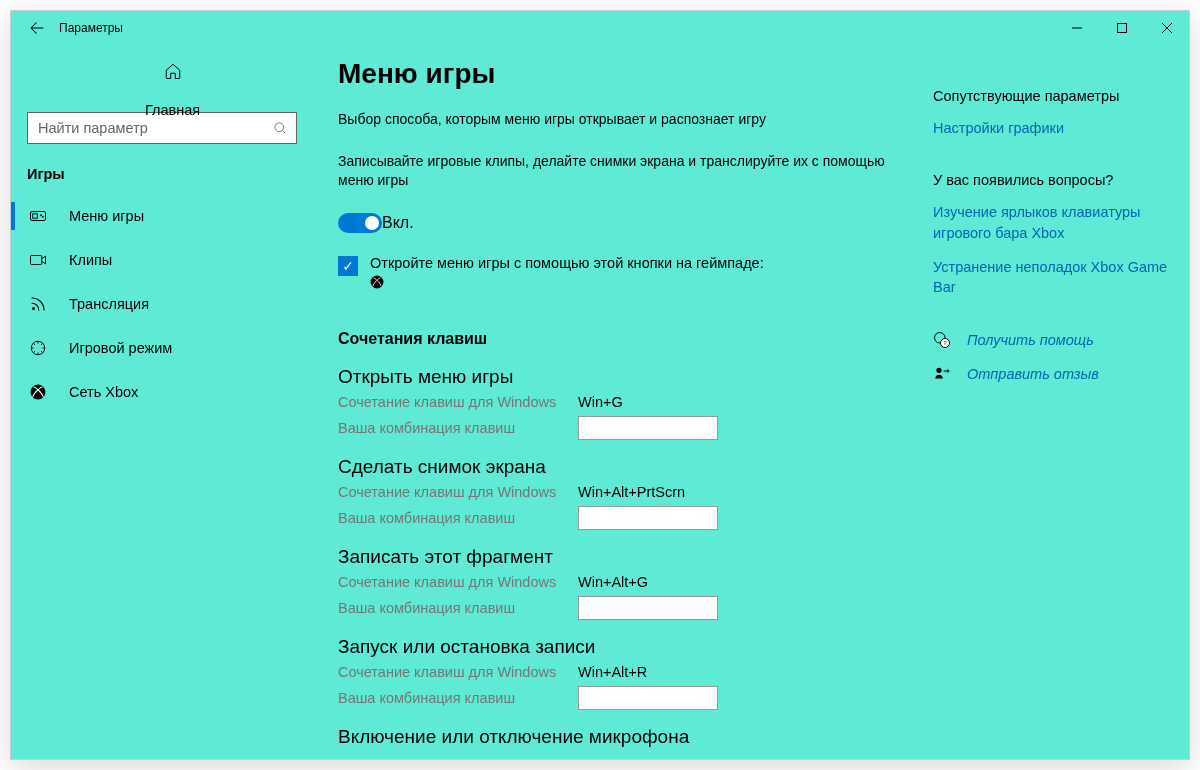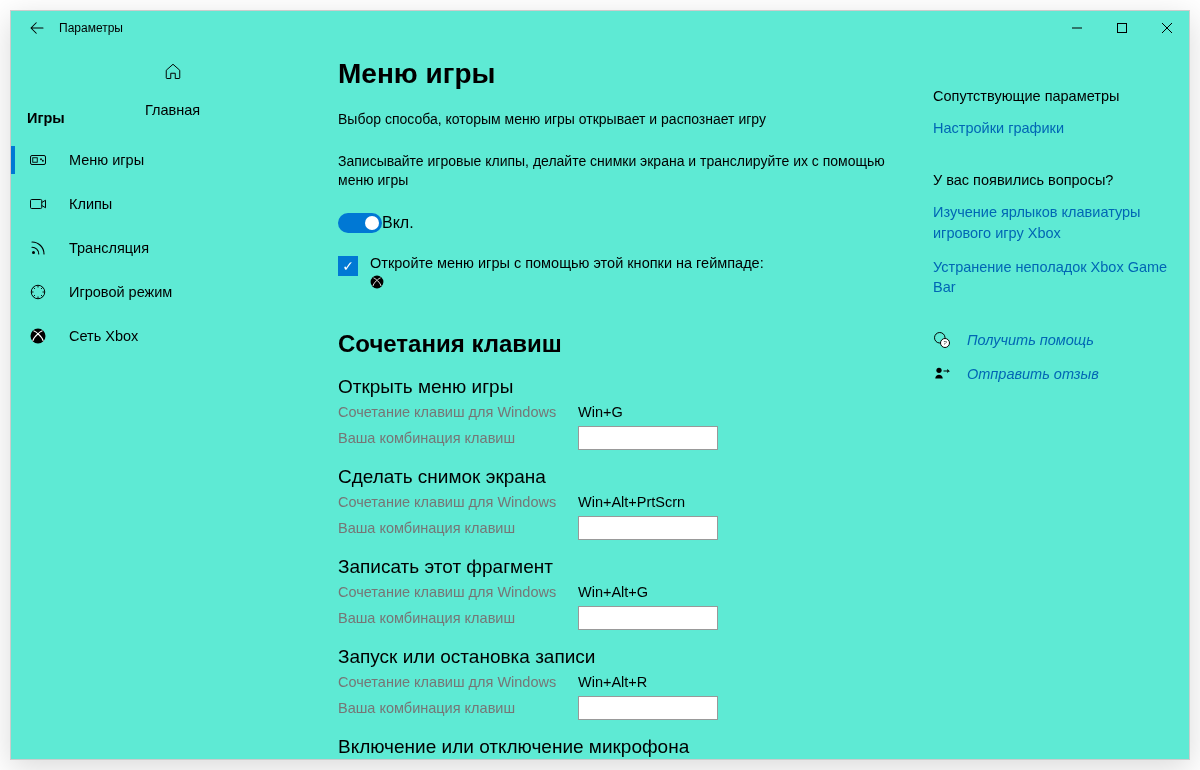--- a/index.html
+++ b/index.html
@@ -182,21 +182,21 @@
     flex-shrink: 0;
     margin-top: 1px;
   }
   .xbox-small {
     width: 14px;
     height: 14px;
     display: inline-flex;
     margin-top: 4px;
   }
   h2 {
-    font-size: 24px;
+    font-size: 16px;
     font-weight: 600;
     margin-bottom: 18px;
   }
   .shortcut-group {
     margin-bottom: 16px;
   }
   .sg-title {
     font-size: 19px;
     margin-bottom: 6px;
   }
@@ -286,20 +286,29 @@
   <div class="content">
     <div class="sidebar">
       <div class="home-row">
         <span class="ic">
           <svg width="18" height="18" viewBox="0 0 24 24">
               <path d="M3 11l9-8 9 8v10a1 1 0 01-1 1h-5v-7h-6v7H4a1 1 0 01-1-1V11z" fill="none" stroke="#000" stroke-width="1.3"></path>
             </svg>
         </span>
         <span>Главная</span>
       </div>
+      <div class="search-wrap">
+        <div class="search">
+          <span>Найти параметр</span>
+          <svg width="15" height="15" viewBox="0 0 24 24">
+              <circle cx="10" cy="10" r="7" fill="none" stroke="#666" stroke-width="1.4"></circle>
+              <path d="M15 15l5 5" stroke="#666" stroke-width="1.4"></path>
+            </svg>
+        </div>
+      </div>
       <div class="section-title">Игры</div>
 
       <div class="nav-item active">
         <span class="ic">
           <svg width="18" height="18" viewBox="0 0 24 24">
               <rect x="2" y="6" width="20" height="12" rx="2" fill="none" stroke="#000" stroke-width="1.3"></rect>
               <rect x="5" y="9" width="6" height="6" fill="none" stroke="#000" stroke-width="1.2"></rect>
               <circle cx="16" cy="11" r="1.2" fill="#000"></circle>
               <circle cx="18.5" cy="13" r="1.2" fill="#000"></circle>
             </svg>
@@ -419,21 +428,21 @@
         <div class="sg-title" style="font-weight:400">Включение или отключение микрофона</div>
       </div>
 
       <div class="right-col">
         <div class="right-sec">
           <div class="right-h">Сопутствующие параметры</div>
           <a class="link">Настройки графики</a>
         </div>
         <div class="right-sec">
           <div class="right-h">У вас появились вопросы?</div>
-          <a class="link">Изучение ярлыков клавиатуры игрового игру Xbox</a>
+          <a class="link">Изучение ярлыков клавиатуры игрового бара Xbox</a>
           <a class="link">Устранение неполадок Xbox Game Bar</a>
         </div>
         <div>
           <div class="help-row">
             <span class="hic">
               <svg width="18" height="18" viewBox="0 0 24 24">
                   <circle cx="9" cy="9" r="7" fill="none" stroke="#000" stroke-width="1.3"></circle>
                   <circle cx="16" cy="16" r="6" fill="#fff" stroke="#000" stroke-width="1.3"></circle>
                   <text x="16" y="19" font-size="8" text-anchor="middle" fill="#000">?</text>
                 </svg>

